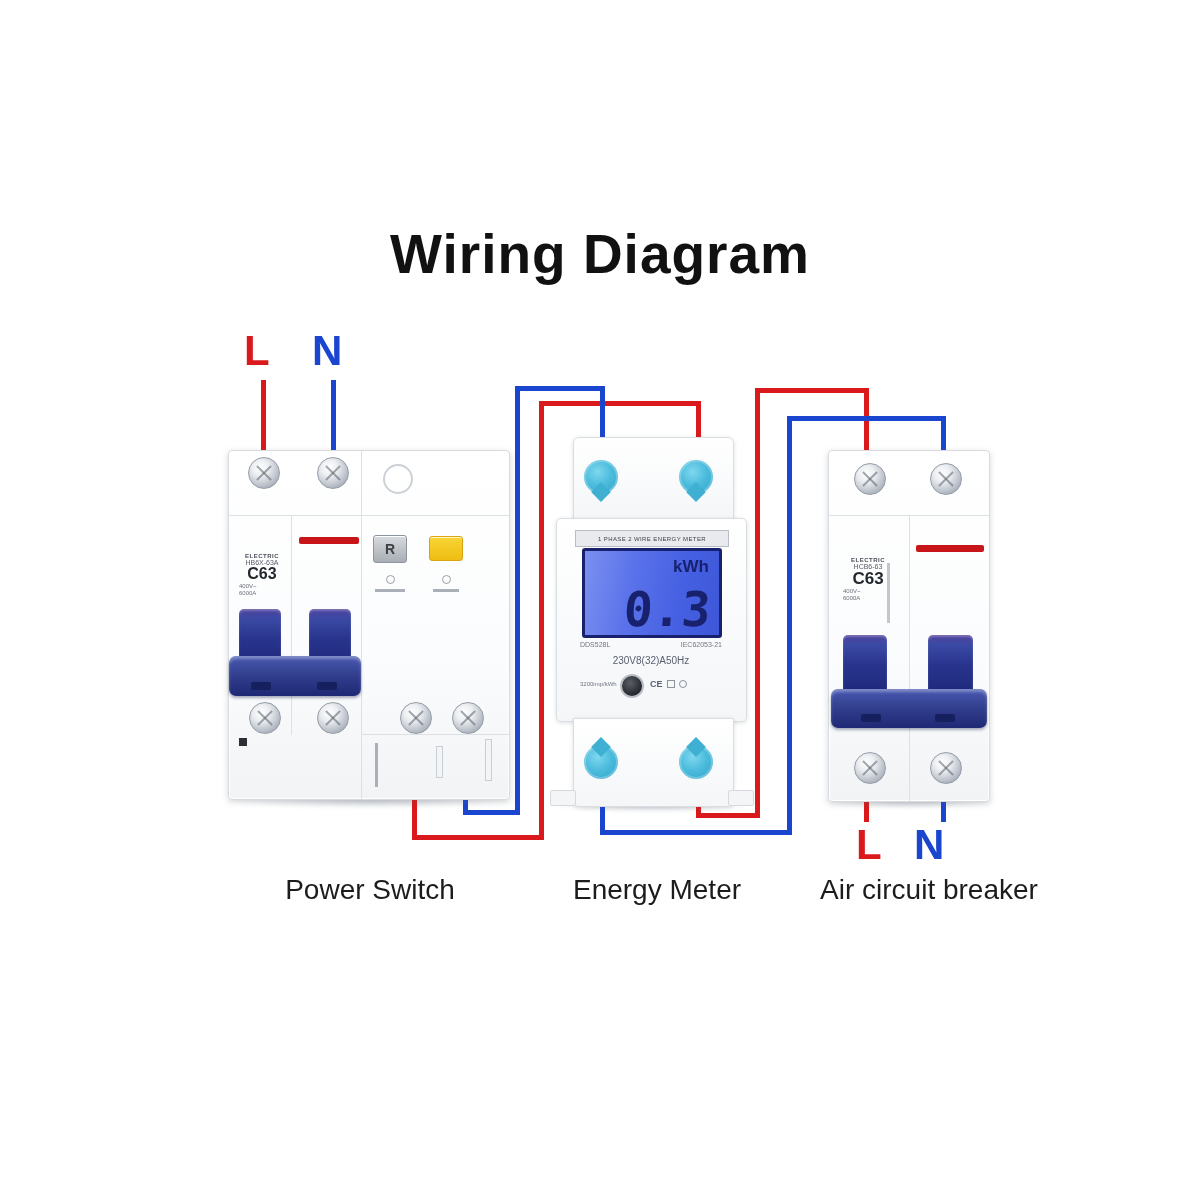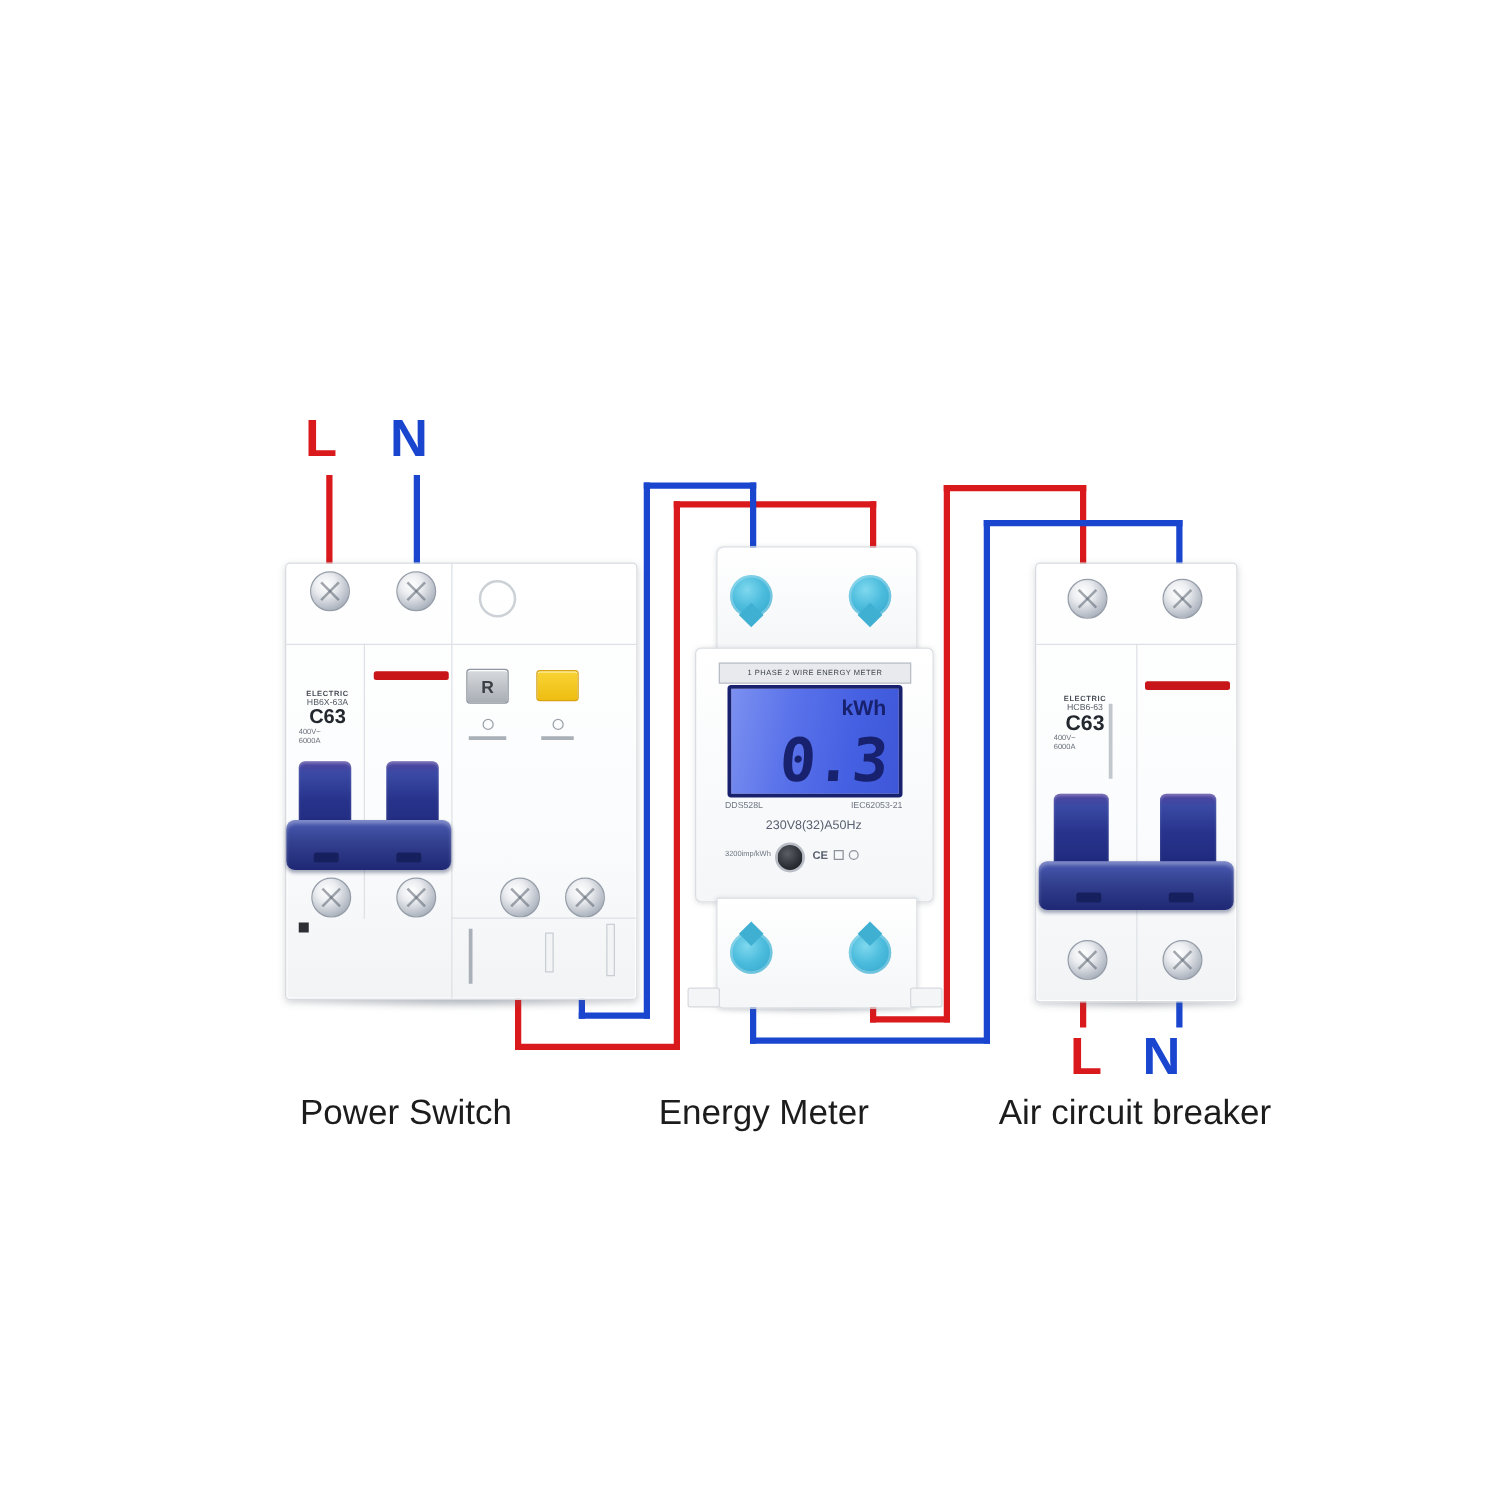--- a/index.html
+++ b/index.html
@@ -6,21 +6,21 @@
   #canvas{position:relative;width:1200px;height:1200px;background:#fff;overflow:hidden;
           font-family:"Liberation Sans",sans-serif;}
   .abs{position:absolute;}
 
   
   .title{left:0;right:0;top:222px;text-align:center;font-size:55px;font-weight:bold;
          letter-spacing:1px;color:#111;}
   .phase-label{font-size:42px;font-weight:bold;line-height:1;}
   .lab-red{color:var(--line_red,#d9191c);}
   .lab-blue{color:var(--line_blue,#1a46cf);}
-  .caption{font-size:28px;color:#1c1c1c;white-space:nowrap;}
+  .caption{font-size:28px;color:#1c1c1c;text-align:center;white-space:nowrap;}
 
   
   .wire{position:absolute;}
   .wr{background:var(--line_red,#d9191c);}
   .wb{background:var(--line_blue,#1a46cf);}
   .arrow-up{position:absolute;width:0;height:0;border-left:8px solid transparent;
             border-right:8px solid transparent;border-bottom:12px solid;}
   .arrow-up.ar{border-bottom-color:var(--line_red,#d9191c);}
   .arrow-up.ab{border-bottom-color:var(--line_blue,#1a46cf);}
 
@@ -89,20 +89,21 @@
          border:2px solid #b9bec6;}
   .cert-sq{display:inline-block;width:6px;height:6px;border:1px solid #8d939c;margin-left:4px;}
   .foot{position:absolute;width:24px;height:14px;background:#f3f5f7;border:1px solid #d6dade;
         border-radius:2px;}
 </style>
 </head>
 <body>
 
 <div id="canvas">
 
+  <div class="abs title">Wiring Diagram</div>
 
   <div class="abs phase-label lab-red" style="left:244px;top:330px;">L</div>
   <div class="abs phase-label lab-blue" style="left:312px;top:330px;">N</div>
 
   <div class="floor-shadow" style="left:226px;top:790px;width:292px;height:18px;"></div>
   <div class="floor-shadow" style="left:548px;top:796px;width:208px;height:16px;"></div>
   <div class="floor-shadow" style="left:818px;top:792px;width:182px;height:16px;"></div>
 
   <div class="wire wr" style="left:261px;top:380px;width:5px;height:92px;"></div>
   <div class="wire wr" style="left:412px;top:714px;width:5px;height:126px;"></div>

